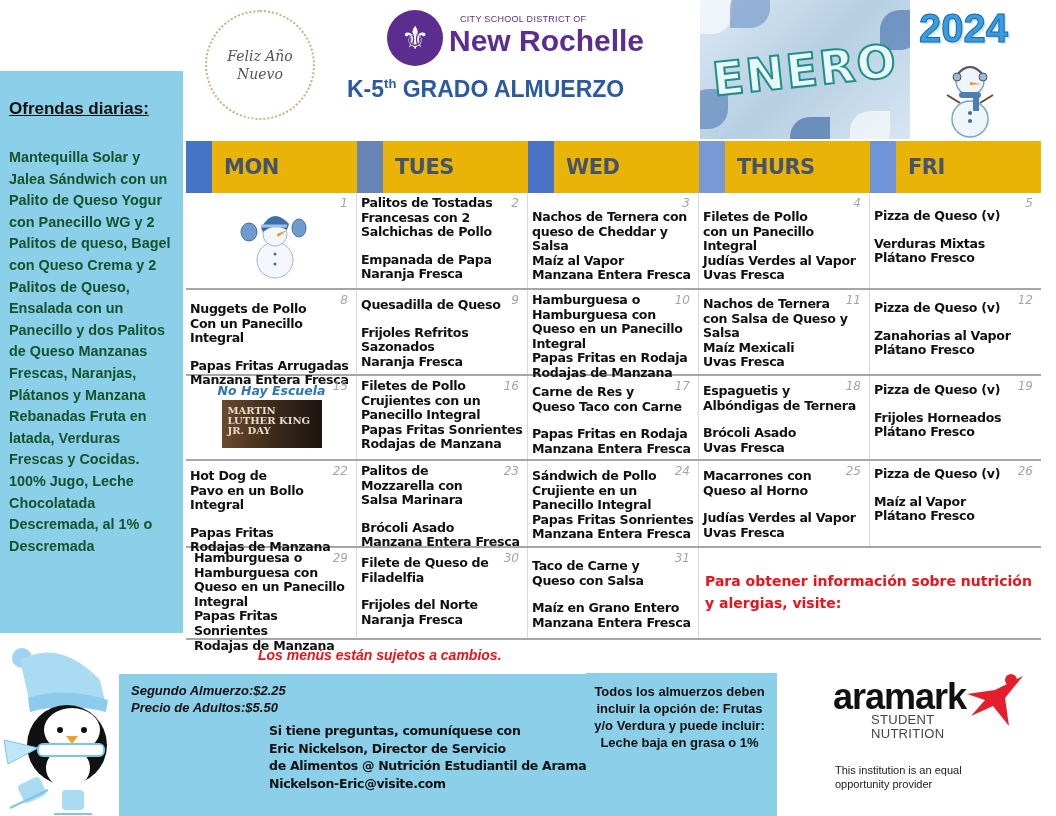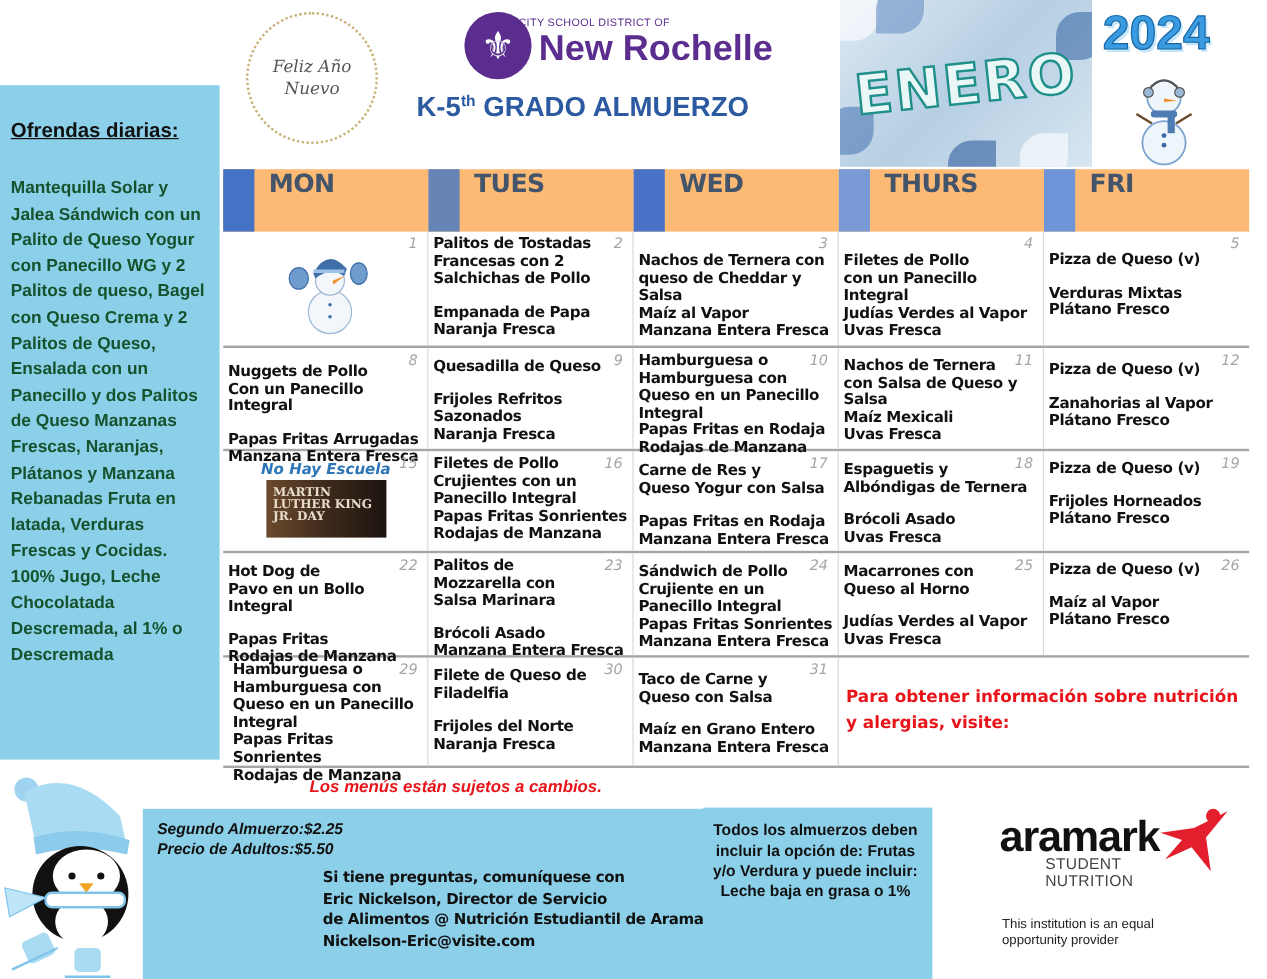--- a/index.html
+++ b/index.html
@@ -9,35 +9,35 @@
   .abs { position: absolute; }
 
   
   #daily-panel { left: 0; top: 71px; width: 183px; height: 562px; background: #8ccfe8; padding: 28px 8px 0 9px; }
   #daily-title { font-weight: bold; font-size: 17px; text-decoration: underline; margin-bottom: 28px; color: #111; }
   #daily-body { font-weight: bold; font-size: 14.4px; line-height: 21.6px; color: #14532d; }
 
   
   #feliz-art { left: 205px; top: 10px; width: 110px; height: 110px; border-radius: 50%; border: 2px dotted #c9b37a; display:flex; align-items:center; justify-content:center; font-family: "DejaVu Serif", serif; font-style: italic; font-size: 14px; color:#555; text-align:center; line-height: 18px; }
   #logo-mark { left: 387px; top: 10px; width: 56px; height: 56px; border-radius: 50%; background: #5b2d8e; display:flex; align-items:center; justify-content:center; color: #fff; font-size: 32px; }
-  #logo-sub { left: 432px; top: 14px; font-size: 9px; color: #5b2d8e; letter-spacing: 0.3px; }
+  #logo-sub { left: 460px; top: 14px; font-size: 9px; color: #5b2d8e; letter-spacing: 0.3px; }
   #logo-name { left: 449px; top: 24px; font-size: 30px; font-weight: bold; color: #5b2d8e; }
   #page-title { left: 347px; top: 76px; font-size: 23px; font-weight: bold; color: #2c5aa0; }
   #page-title sup { font-size: 13px; }
 
   #enero-banner { left: 700px; top: 0; width: 210px; height: 139px; background: linear-gradient(135deg, #dde9f3 0%, #b6cfe3 50%, #d7e6f1 100%); display:flex; align-items:center; justify-content:center; overflow:hidden; }
   #enero-banner .petal { position:absolute; width: 40px; height: 40px; border-radius: 50% 0; background: #6a8fc4; opacity: .6; }
   #enero-text { font-family: "DejaVu Sans", sans-serif; font-size: 46px; font-weight: bold; color: #e9f7f6; -webkit-text-stroke: 2px #1f8f8a; letter-spacing: 2px; transform: rotate(-6deg); position: relative; }
   #year-text { left: 919px; top: 6px; font-size: 40px; font-weight: bold; color: #3a9be0; -webkit-text-stroke: 1px #1667a6; text-shadow: 2px 2px 0 #c5e6fb; }
   #snowman-top { left: 935px; top: 55px; width: 70px; height: 85px; }
 
   
   #calendar { left: 186px; top: 141px; width: 855px; }
   .hdr-row { display: flex; height: 52px; }
-  .hdr { width: 185px; height: 52px; background: #fdba74; display: flex; position: relative; }
+  .hdr { width: 185px; height: 52px; background: #eab308; display: flex; align-items: center; position: relative; }
   .hdr .bar { width: 26px; height: 52px; margin-right: 0; }
   .hdr .lbl { font-family: "DejaVu Sans", sans-serif; font-size: 21px; font-weight: bold; color: #44546a; margin-left: 12px; letter-spacing: -0.5px; }
   .grid-row { display: flex; border-bottom: 2px solid #a6a6a6; }
   .cell { width: 171px; position: relative; border-right: 1px solid #d9d9d9; padding: 3px 3px 0 4px; }
   .cell:last-child { border-right: none; }
   .cell .num { position: absolute; right: 8px; top: 3px; font-size: 12px; font-style: italic; color: #a6a6a6; font-family: "DejaVu Sans", sans-serif; }
   .cell .lines { font-family: "DejaVu Sans", sans-serif; font-size: 12.6px; font-weight: bold; line-height: 14.6px; color: #111; letter-spacing: -0.3px; }
   .cell .lines .gap { height: 13px; }
 
   .snowman-cell { display:flex; align-items:center; justify-content:center; }
@@ -256,21 +256,21 @@
         <div>Crujientes con un</div>
         <div>Panecillo Integral</div>
         <div>Papas Fritas Sonrientes</div>
         <div>Rodajas de Manzana</div>
       </div>
     </div>
     <div class="cell">
       <span class="num">17</span>
       <div class="lines" style="padding-top:6px">
         <div>Carne de Res y</div>
-        <div>Queso Yogur con Salsa</div>
+        <div>Queso Taco con Carne</div>
         <div class="gap"></div>
         <div>Papas Fritas en Rodaja</div>
         <div>Manzana Entera Fresca</div>
       </div>
     </div>
     <div class="cell">
       <span class="num">18</span>
       <div class="lines" style="padding-top:5px">
         <div>Espaguetis y</div>
         <div>Albóndigas de Ternera</div>

